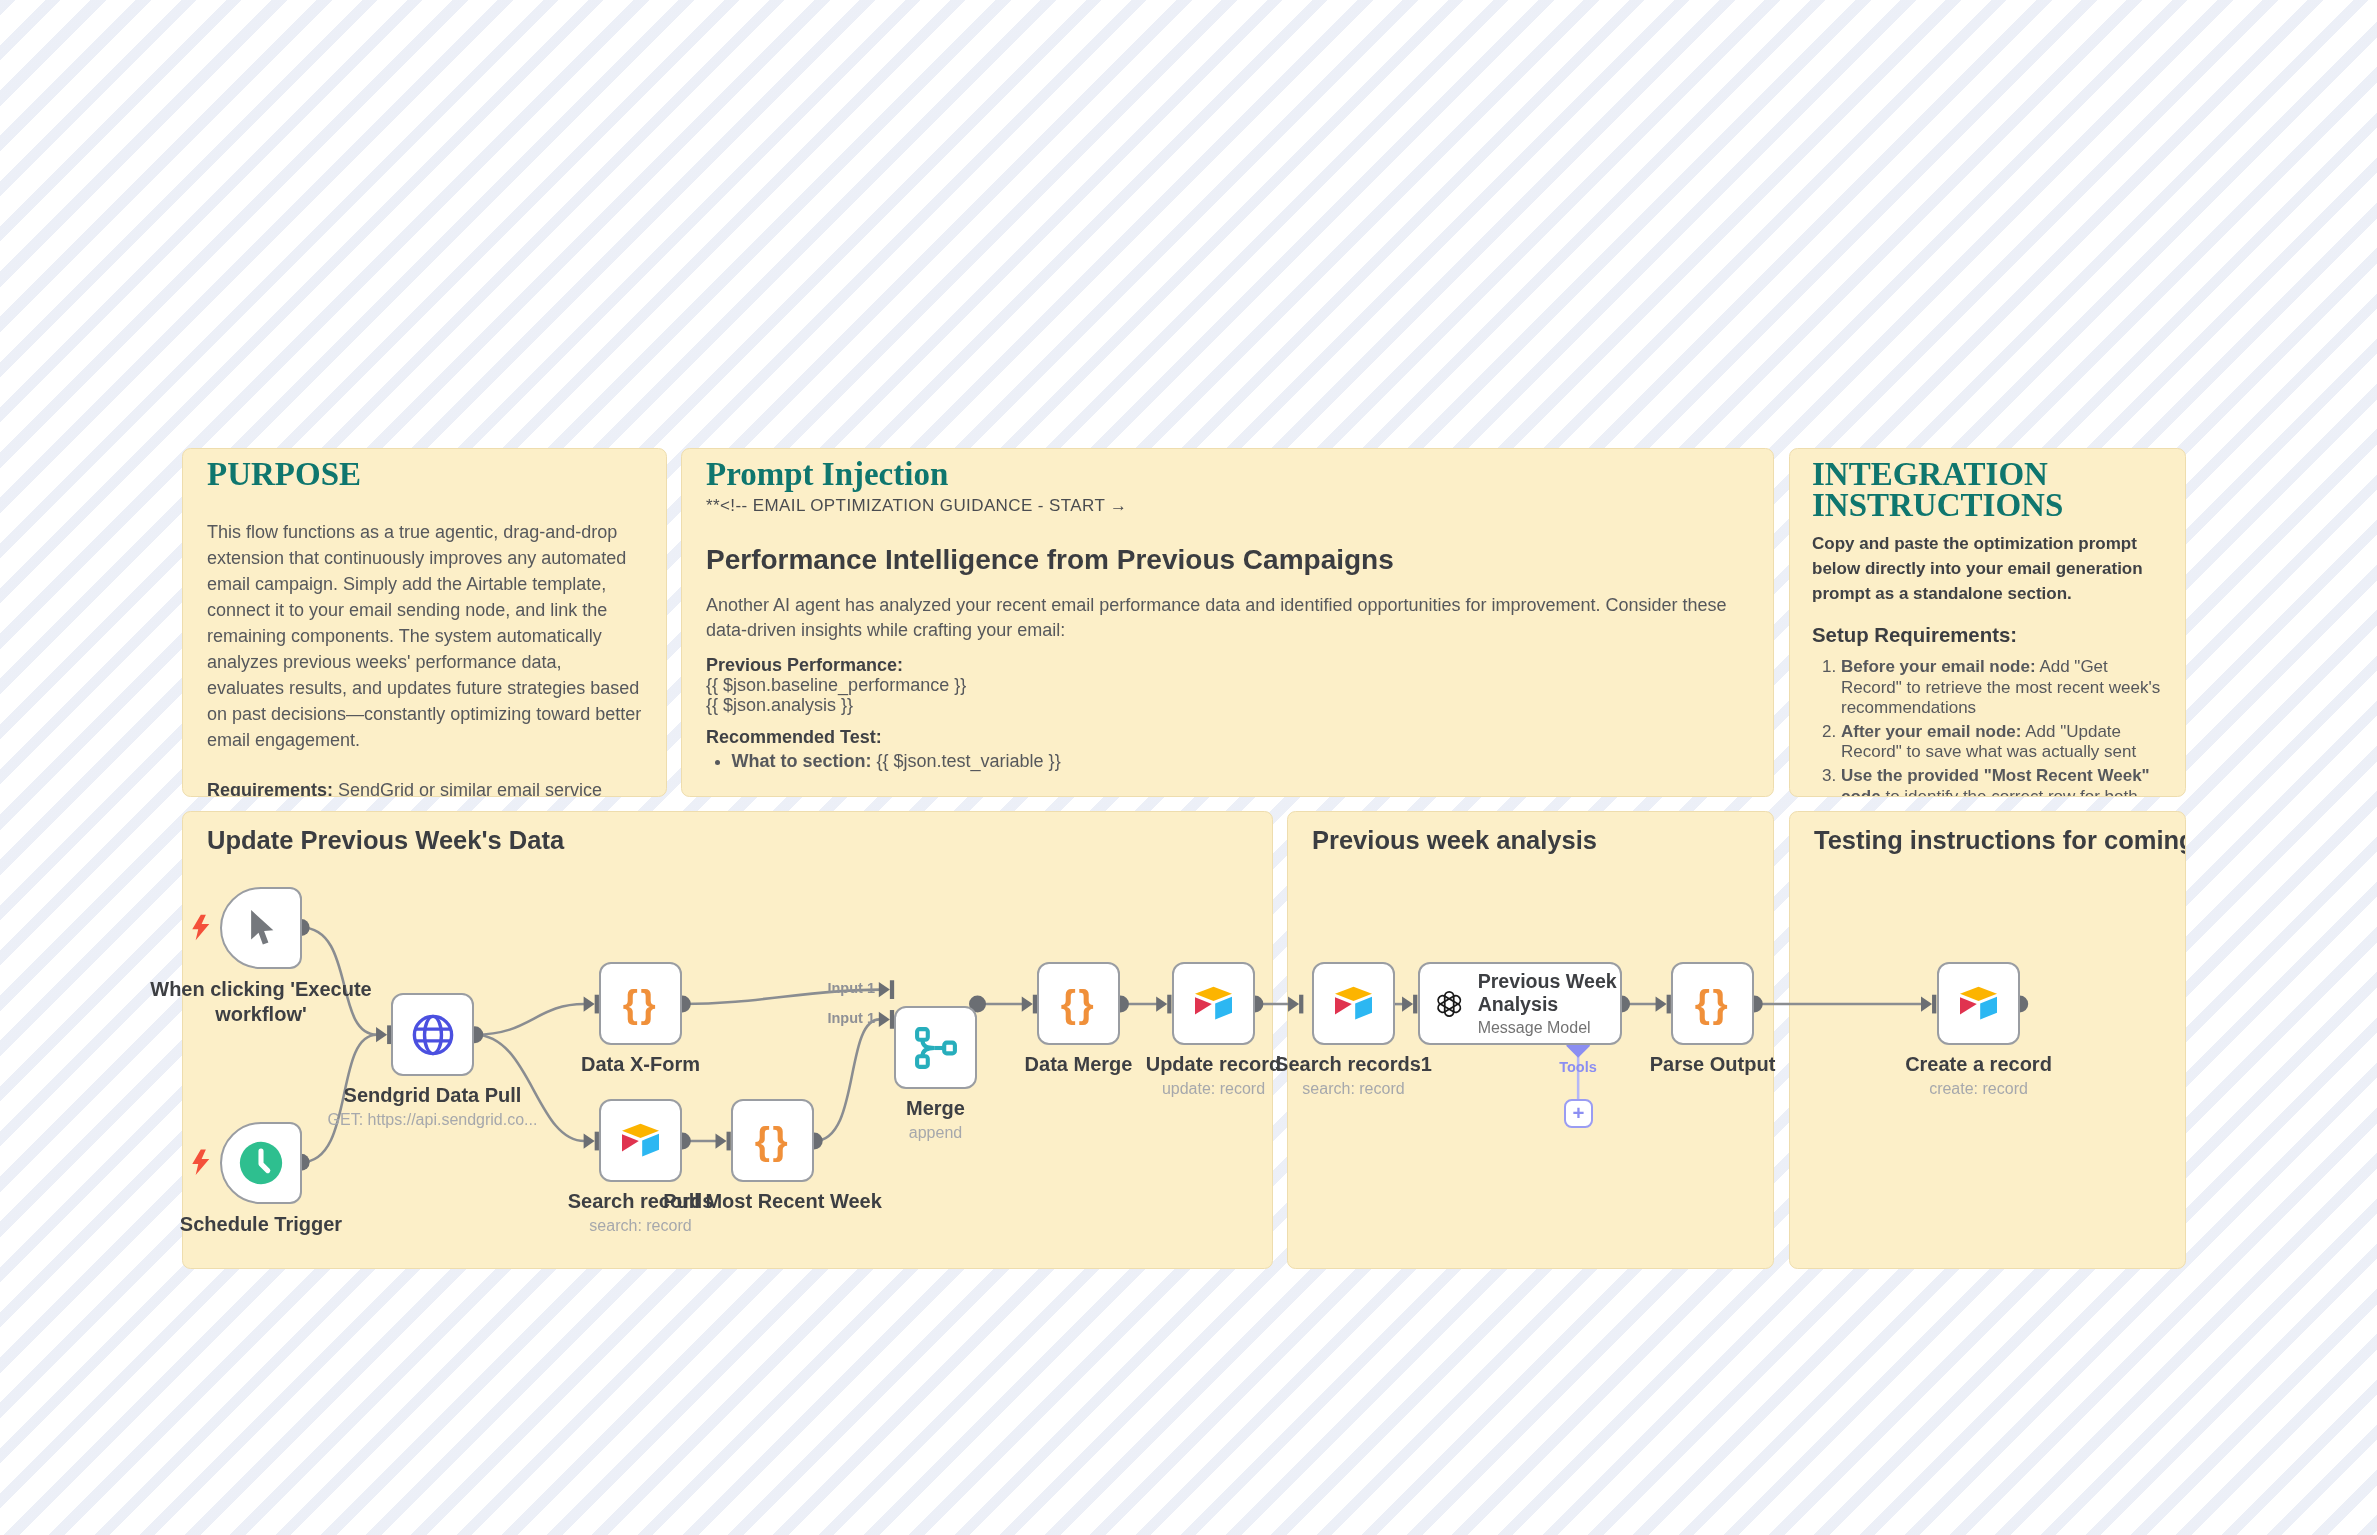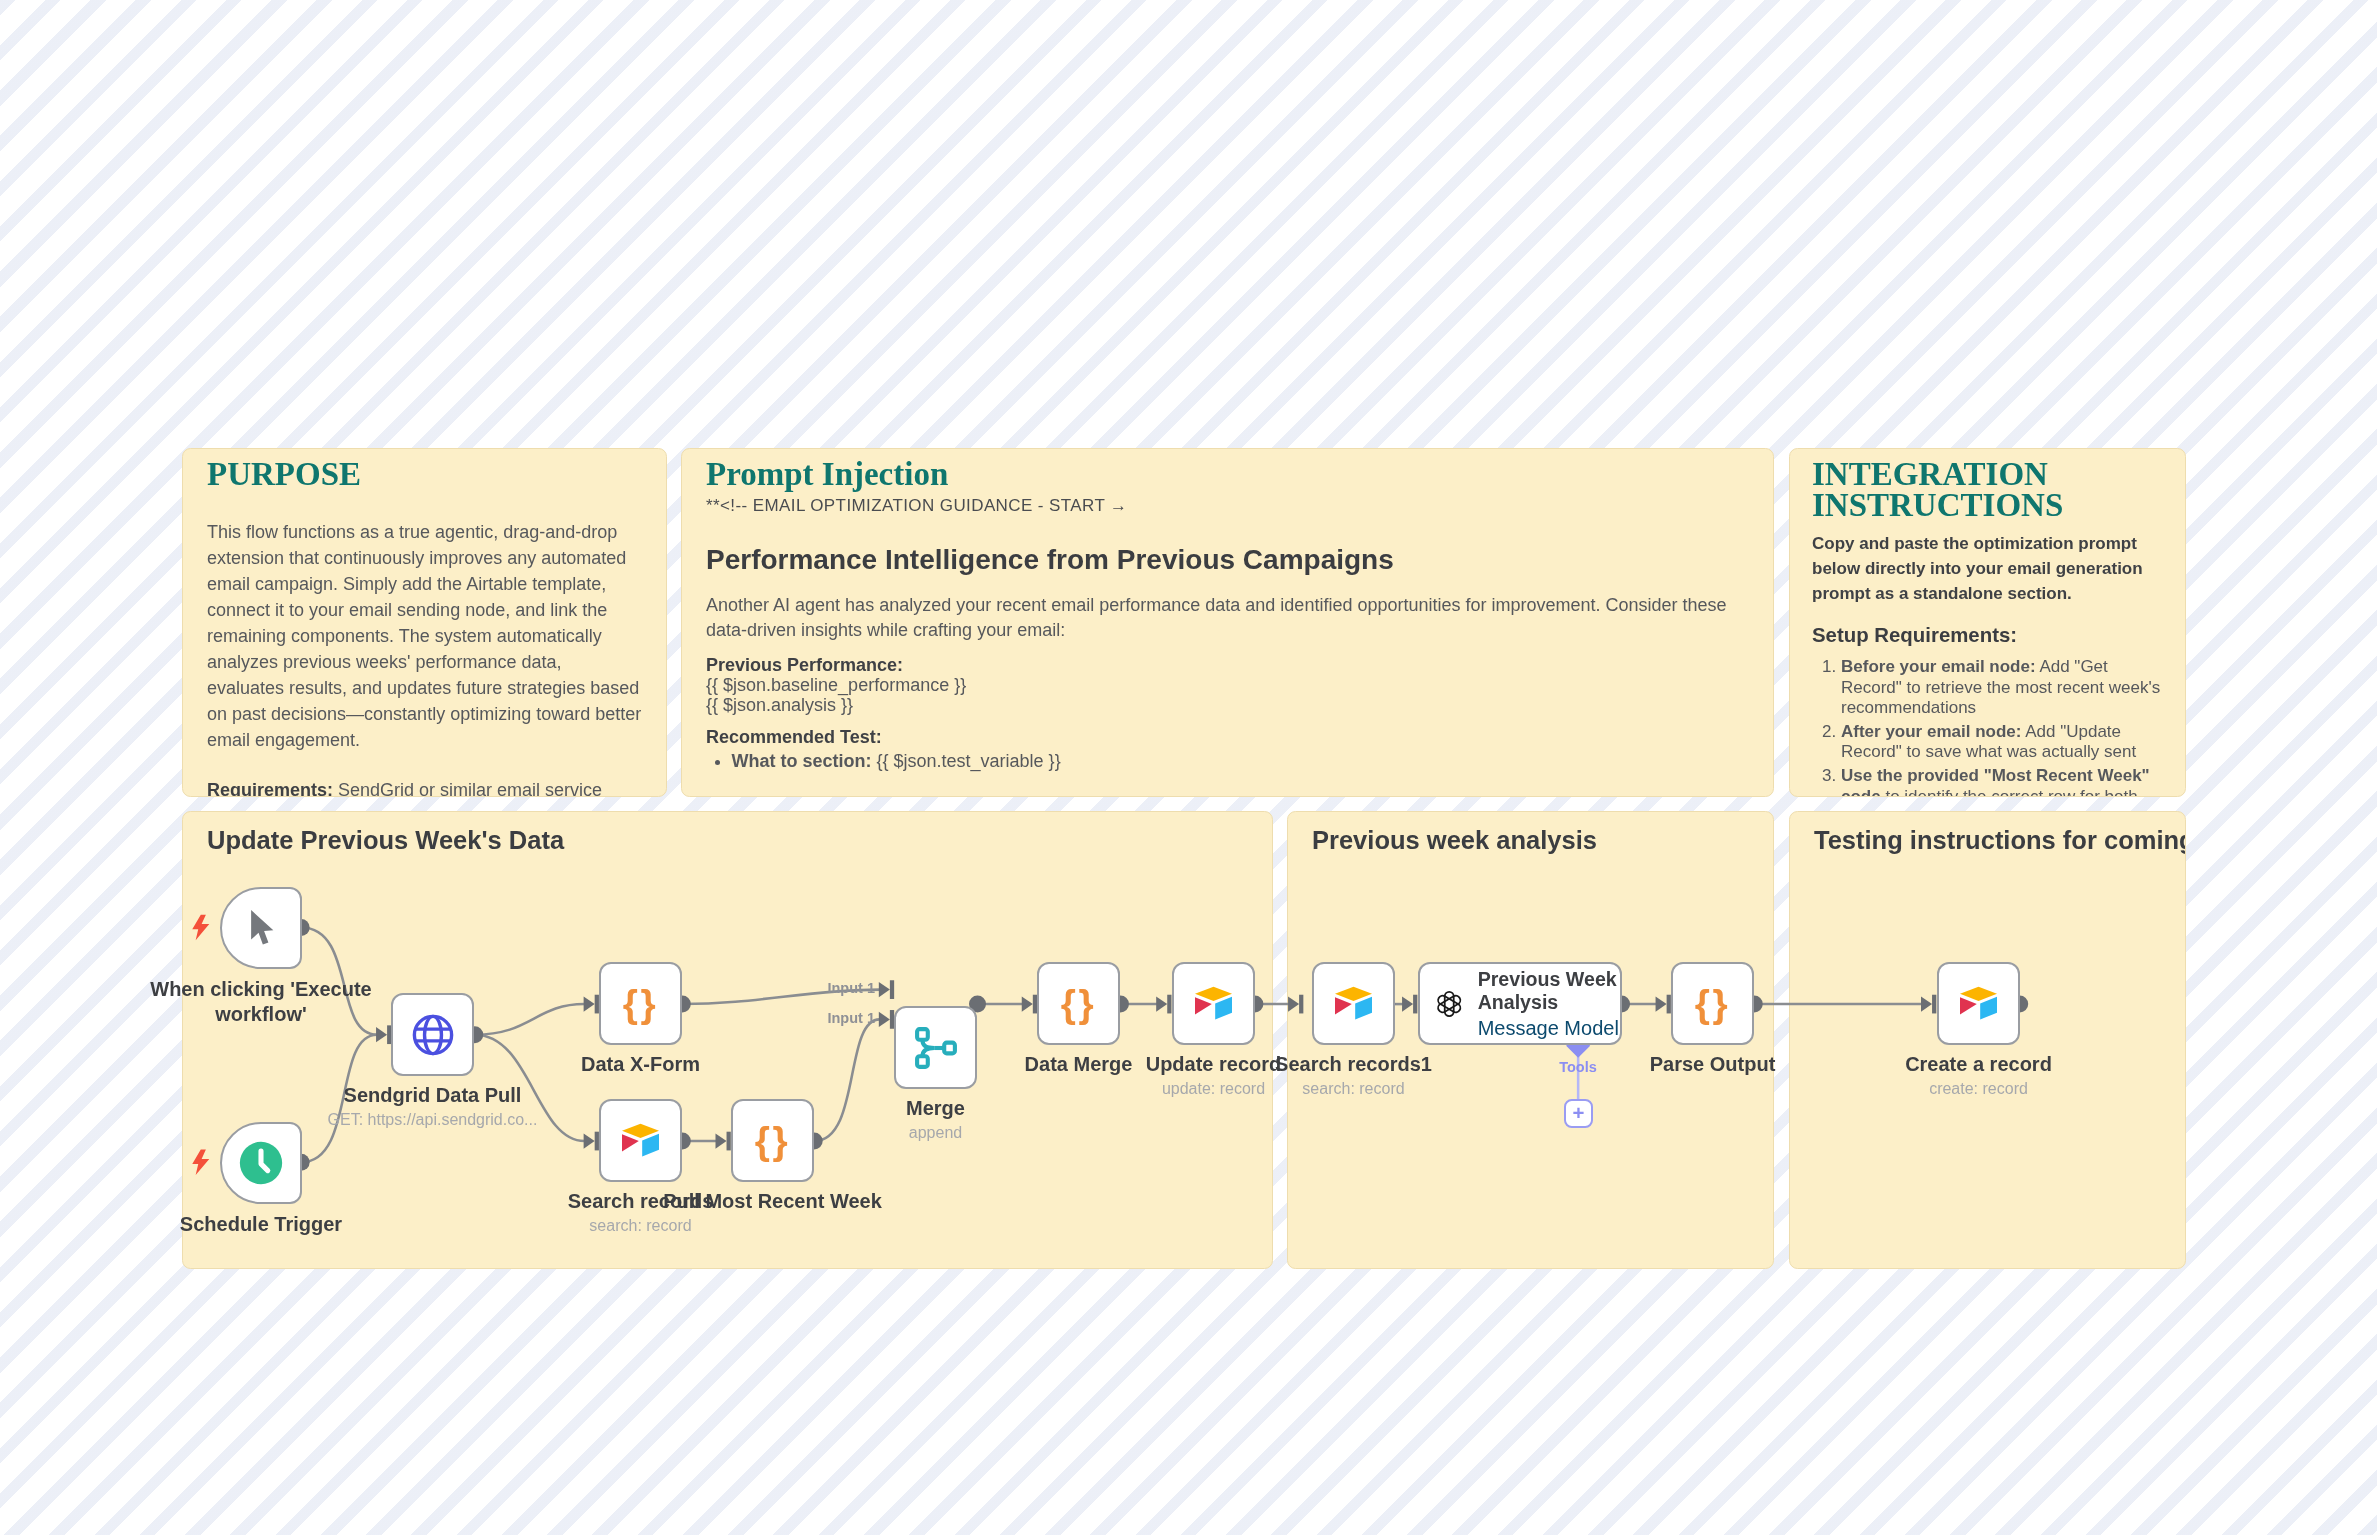--- a/index.html
+++ b/index.html
@@ -51,21 +51,21 @@
   }
   .nlabel.wrap{white-space:normal;width:238px;}
   .nsub{
     position:absolute;left:50%;transform:translateX(-50%);
     white-space:nowrap;font-size:16px;font-weight:400;color:#a6a8ac;text-align:center;
   }
   .nsub.one{top:116px;}
   .braces{font-size:39px;font-weight:700;color:#f0903a;letter-spacing:2.6px;line-height:1;user-select:none;}
   .wide-text{display:flex;flex-direction:column;}
   .wide-title{font-size:19.6px;font-weight:600;color:#3d3f43;line-height:23px;}
-  .wide-sub{font-size:20px;color:#0c4a6e;margin-top:3px;}
+  .wide-sub{font-size:16px;color:#737373;margin-top:3px;}
   .inlabel{position:absolute;font-size:14.5px;font-weight:600;color:#8f9196;white-space:nowrap;}
   .tools-label{position:absolute;font-size:14.5px;font-weight:600;color:#8b8ef2;transform:translateX(-50%);}
   .plus-btn{
     position:absolute;width:29px;height:29px;background:#ffffff;border:2.1px solid #9a9cf3;
     border-radius:7.7px;box-sizing:border-box;display:flex;align-items:center;justify-content:center;
     color:#8b8ef2;font-size:20.4px;font-weight:600;line-height:1;
   }
   svg.overlay{position:absolute;inset:0;pointer-events:none;}
 </style>
 </head>

